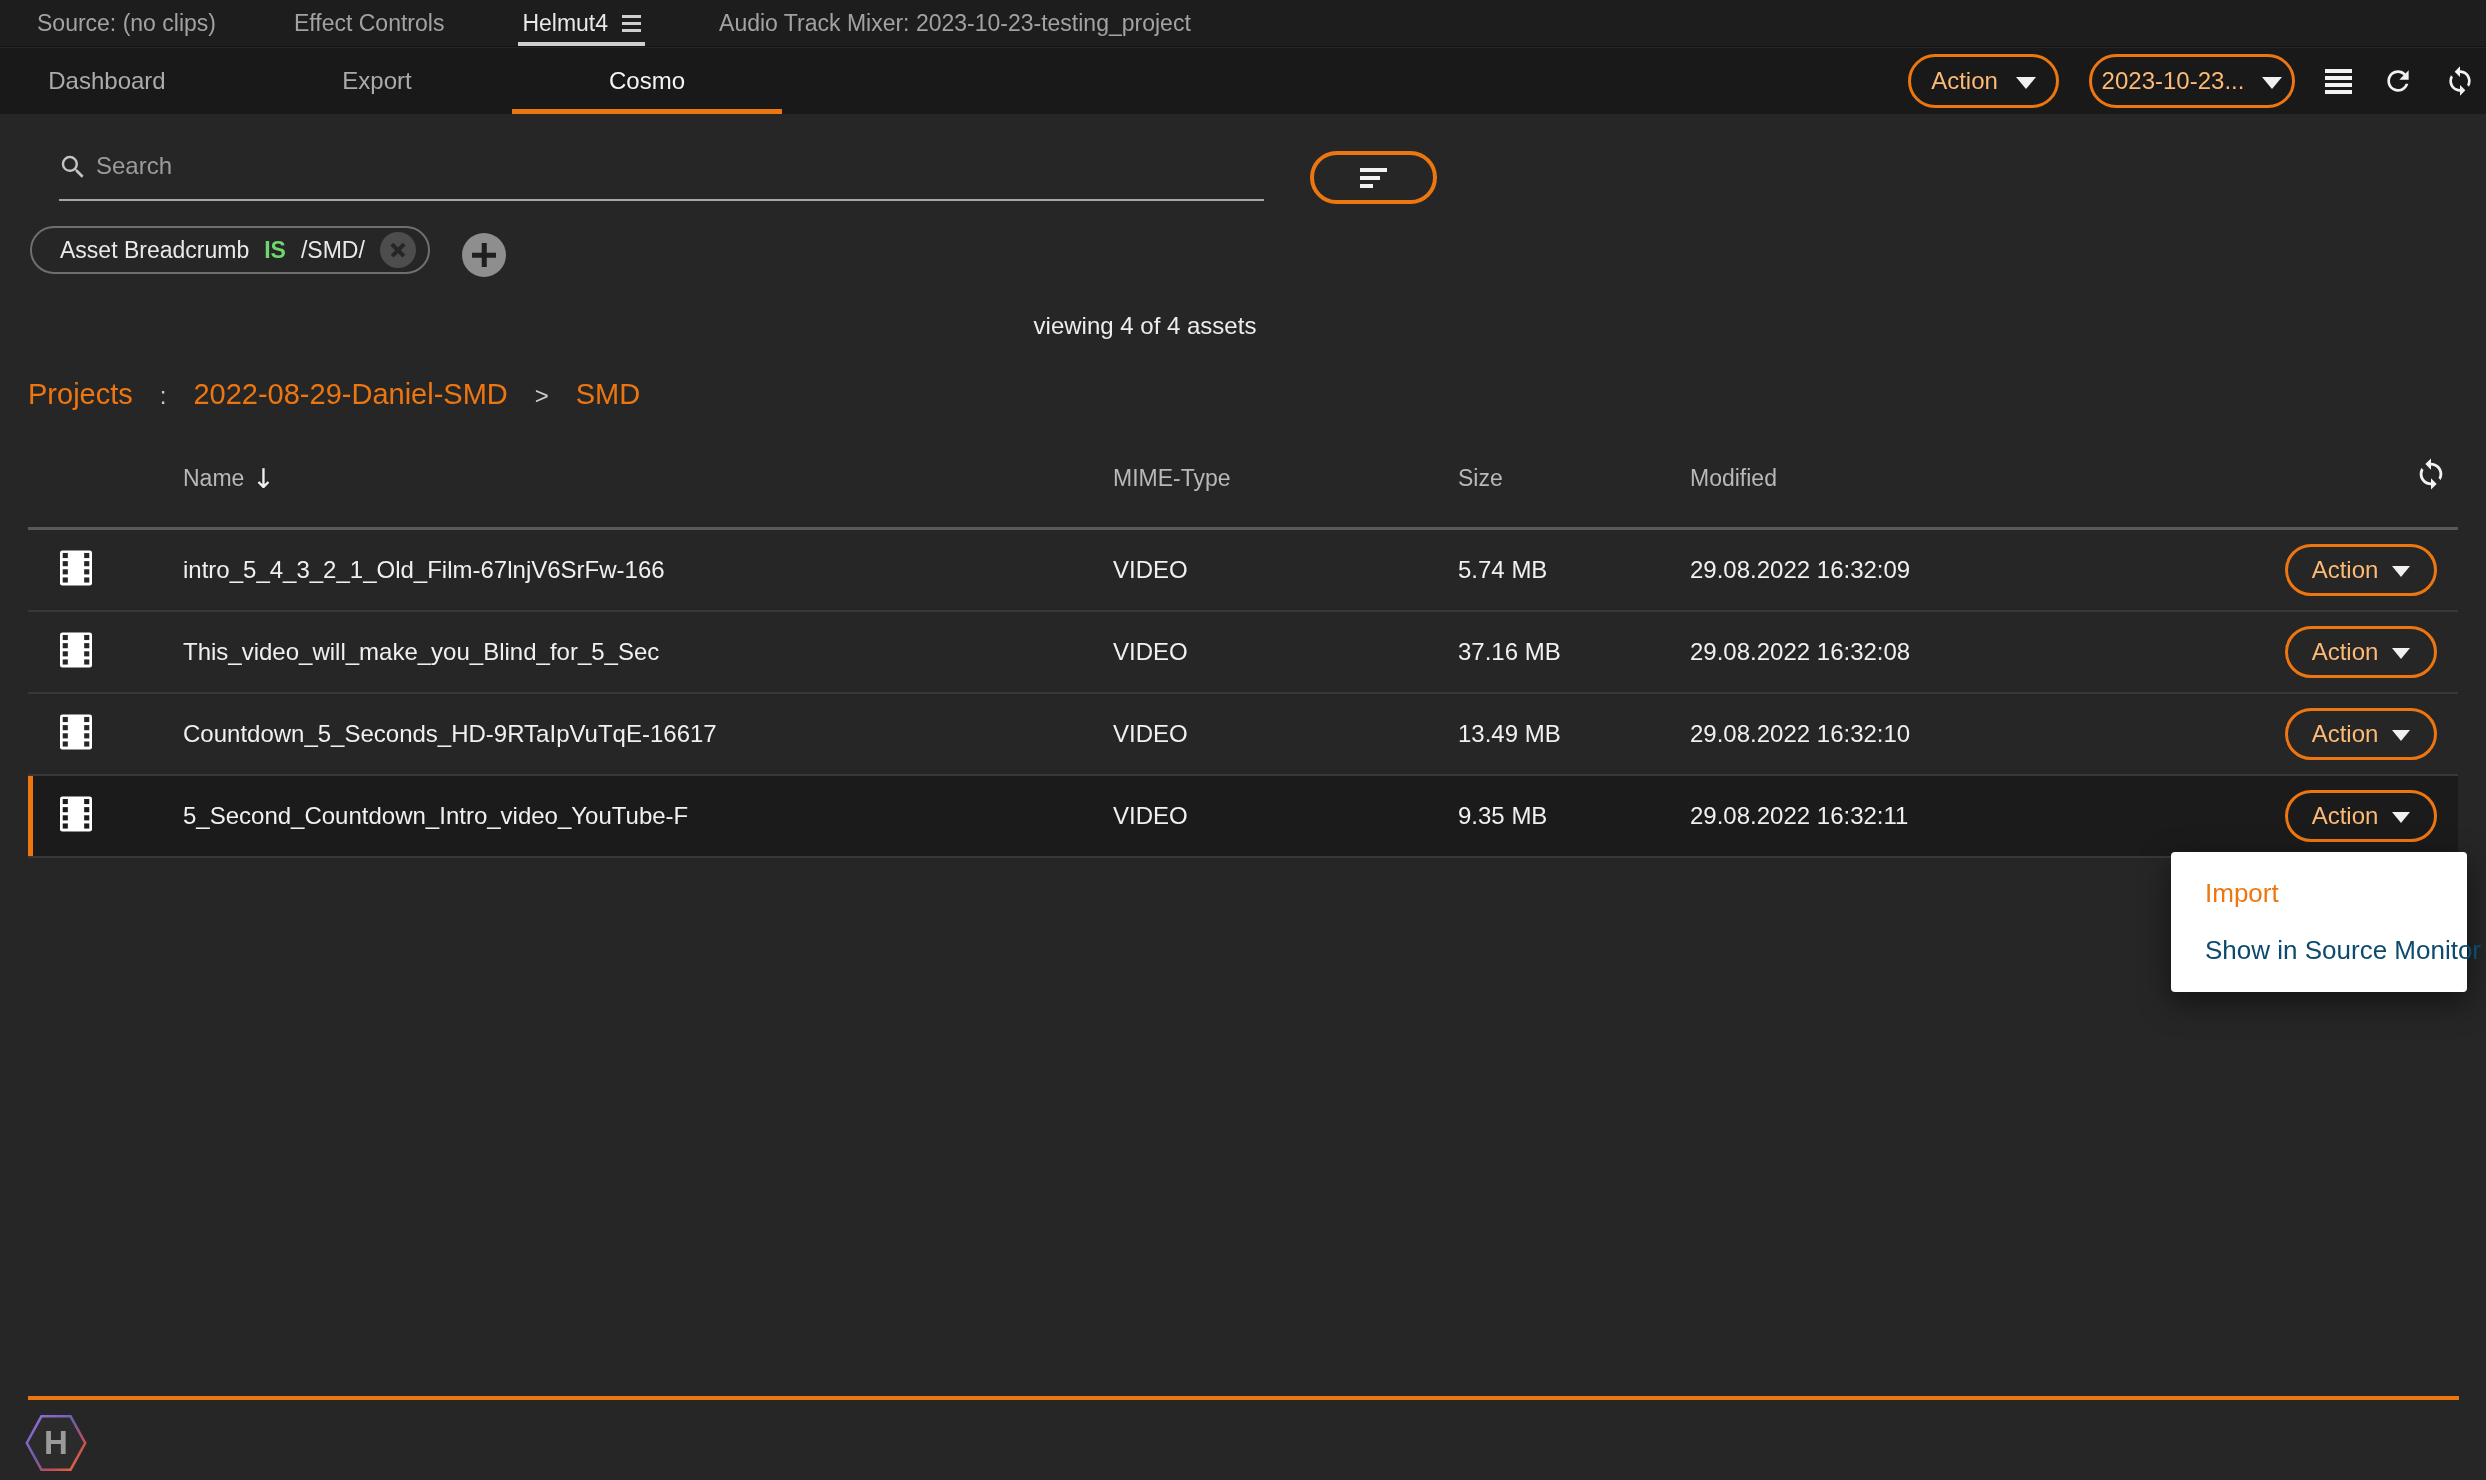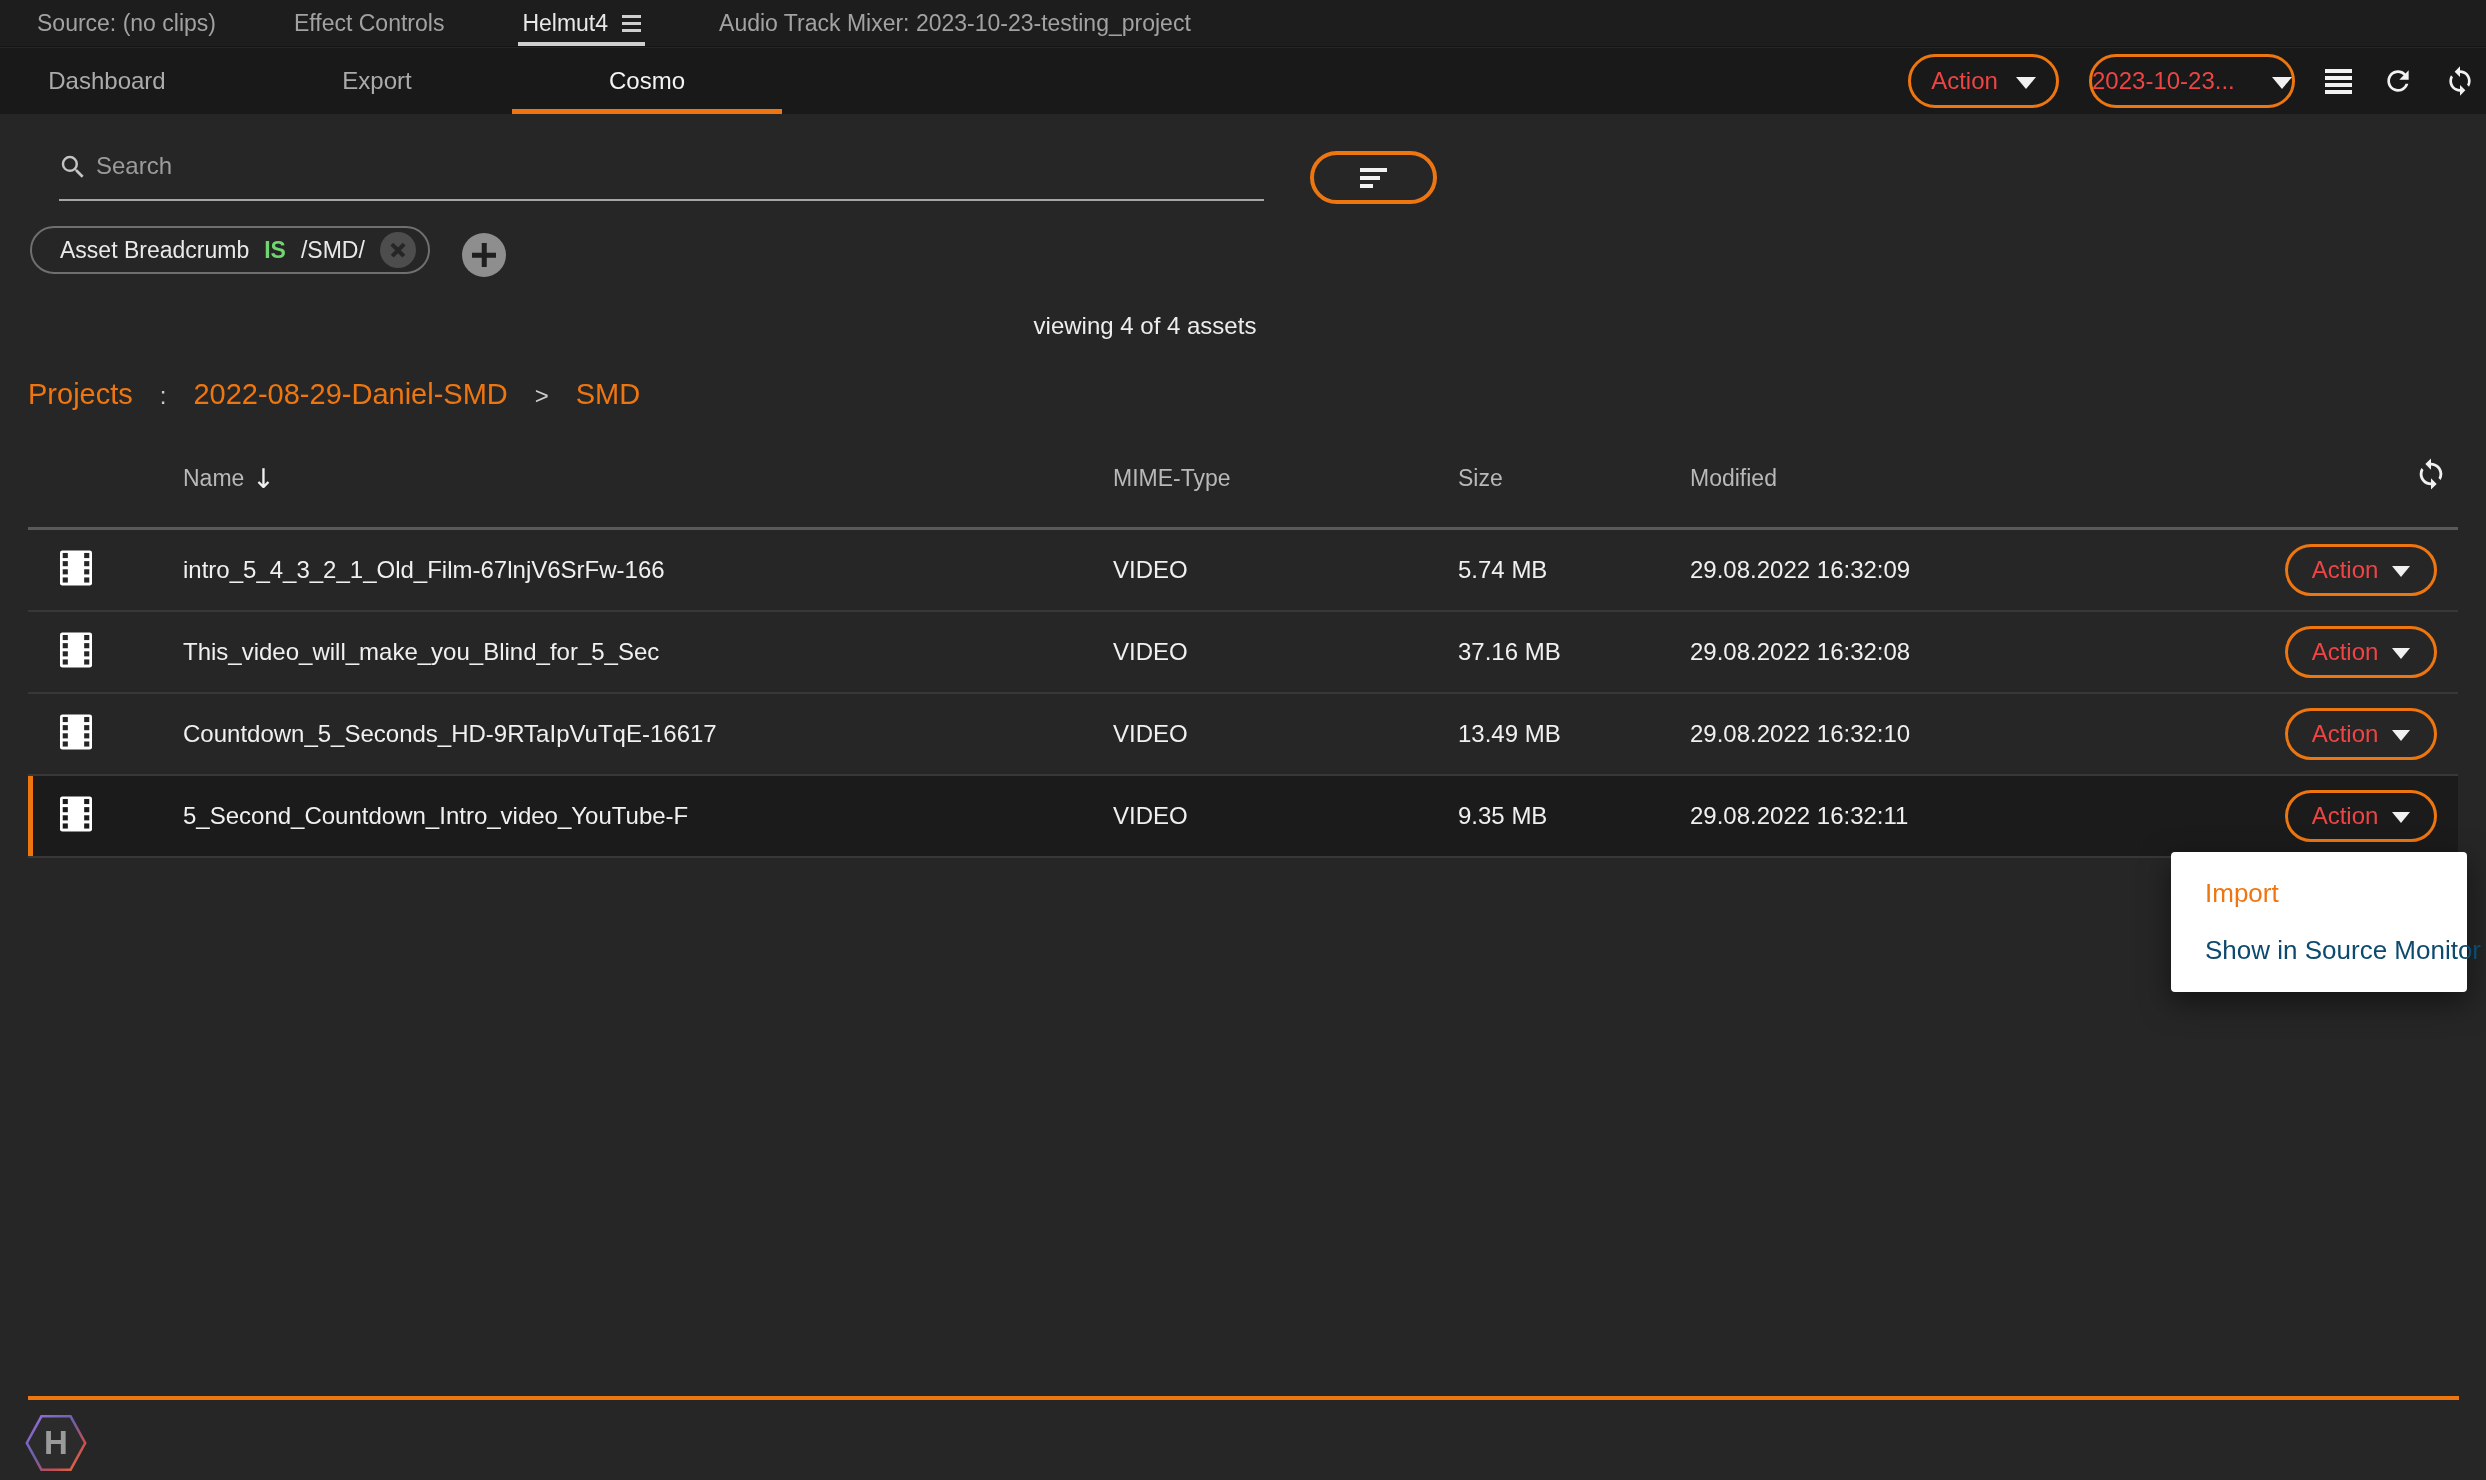--- a/index.html
+++ b/index.html
@@ -42,25 +42,25 @@
   .ntab.active::after {
     content:""; position:absolute; left:0; right:0; bottom:0; height:5px; background:var(--accent);
   }
   .nav-right {
     position:absolute; right:10px; top:0; height:100%;
     display:flex; align-items:center; gap:30px;
   }
   .pill {
     display:inline-flex; align-items:center; justify-content:center; gap:18px;
     height:54px; border-radius:27px; border:3px solid var(--accent);
-    background:transparent; color:#ef4444; font-size:24px;
+    background:transparent; color:#fdba74; font-size:24px;
     font-family:"Liberation Sans", sans-serif; cursor:pointer; white-space:nowrap;
   }
   .pill.nav-action { width:151px; }
-  .pill.nav-project { width:206px;justify-content:space-between; }
+  .pill.nav-project { width:206px; }
   .caret {
     width:0; height:0; border-left:10px solid transparent; border-right:10px solid transparent;
     border-top:12px solid #f1f1f1; display:inline-block; margin-top:3px;
   }
   .icon-btn { display:inline-flex; align-items:center; justify-content:center; cursor:pointer; }
   .icon-list { display:inline-flex; flex-direction:column; gap:3px; cursor:pointer; }
   .icon-list i { width:27px; height:4px; background:#f2f2f2; }
 
   
   .search-icon { position:absolute; left:58px; top:152px; }

